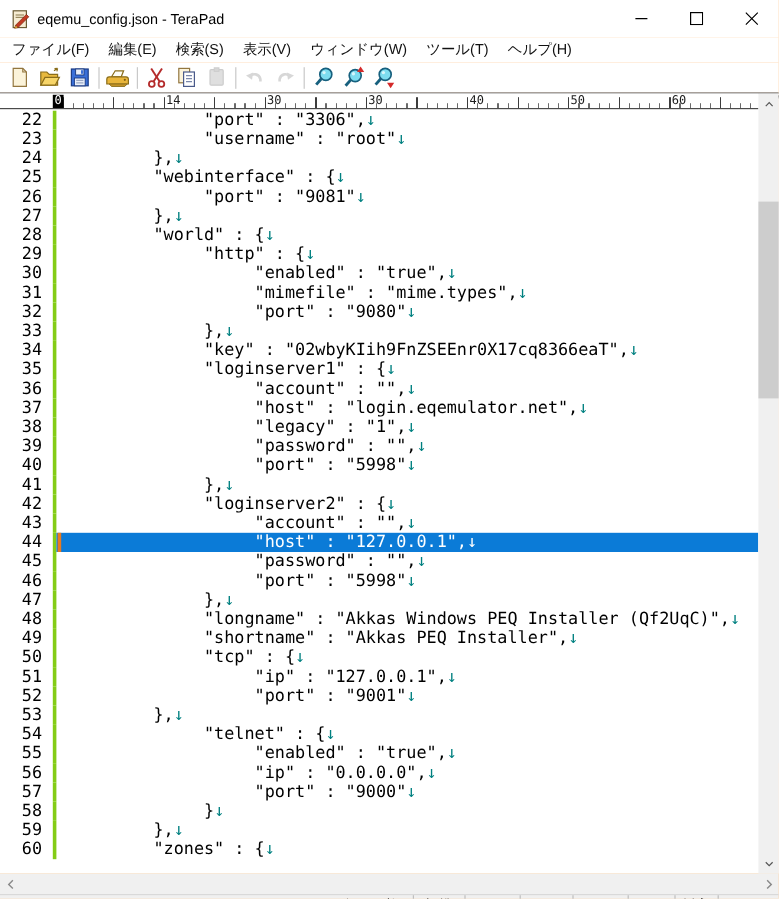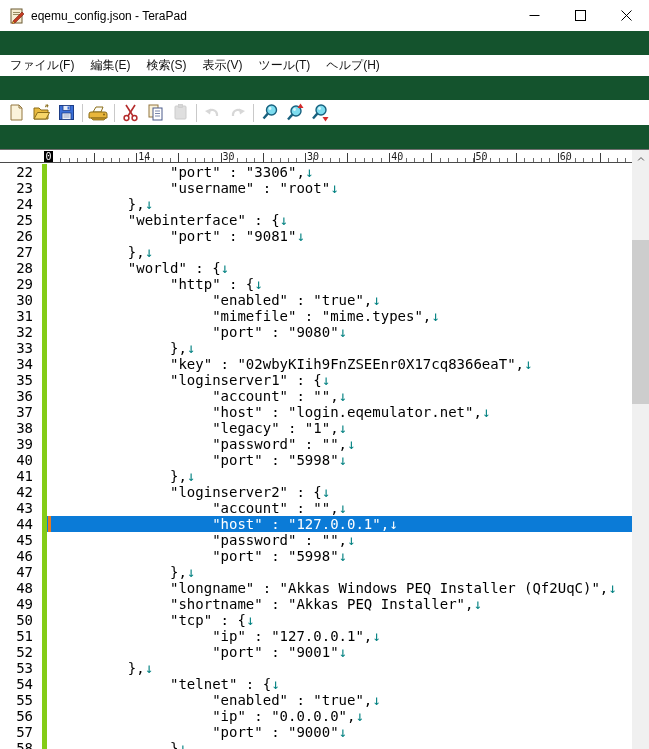--- a/index.html
+++ b/index.html
@@ -1,21 +1,21 @@
 <!DOCTYPE html>
 <html style="--sel: #0b7bd7; --caret: #e87a20; --crlf: #008080; --accent: #0f7ad2;"><head>
 <meta charset="utf-8">
 <style>
   :root{
     --sel:#0b7bd7; --caret:#e87a20; --crlf:#008080; --accent:#0f7ad2;
   }
   *{box-sizing:border-box; margin:0; padding:0;}
   html,body{width:649px; height:749px; overflow:hidden; background:#fff;
     font-family:"Liberation Sans","DejaVu Sans",sans-serif;}
-  .window{width:649px; height:749px; display:flex; flex-direction:column; background:#14532d;gap:24px;}
+  .window{width:649px; height:749px; display:flex; flex-direction:column; background:#fdba74;}
 
   
   .titlebar{height:31px; display:flex; align-items:center; background:#fff; flex:0 0 auto;}
   .titlebar .appicon{width:16px; height:16px; margin:0 6px 0 9px;}
   .titlebar .title{font-size:12px; color:#000;}
   .wincontrols{margin-left:auto; display:flex; height:100%;}
   .winbtn{width:46px; height:100%; display:flex; align-items:center; justify-content:center;}
   .winbtn svg{display:block;}
 
   
@@ -38,21 +38,21 @@
     background-size:100% 9px,100% 4px;
     background-position:0 100%,0 100%;
     background-repeat:repeat-x,repeat-x;}
   .ruler-label{position:absolute; top:0; font:10px/13px "DejaVu Sans Mono",monospace; color:#1c1c1c;}
   .ruler-zero{position:absolute; top:1px; left:44px; width:9px; height:11px; background:#000; color:#fff;
     font:10px/11px "DejaVu Sans Mono",monospace; text-align:center;}
 
   .rows{position:absolute; left:0; top:14px; right:17px; bottom:0; overflow:hidden;
     font:14px/16px "DejaVu Sans Mono",monospace; white-space:pre;}
   .row{display:flex; height:16px;}
-  .ln{flex:0 0 47px; text-align:right; padding-right:9px; border-right:5px solid #84cc16; color:#000;}
+  .ln{flex:0 0 47px; text-align:right; padding-right:9px; border-right:3px solid #84cc16; color:#000;}
   .code{flex:1 1 auto; position:relative; padding-left:5px; color:#000;}
   .crlf{color:var(--crlf);}
   .row.sel .code{background:var(--sel); color:#fff;}
   .row.sel .crlf{color:#fff;}
   .caret{position:absolute; left:1px; top:0; bottom:0; width:3px; background:var(--caret);}
 
   
   .vscroll{position:absolute; top:0; right:0; width:17px; bottom:0; background:#f0f0f0;}
   .vscroll .arrow{position:absolute; left:0; width:17px; height:17px; display:flex; align-items:center; justify-content:center;}
   .vscroll .arrow.up{top:0;} .vscroll .arrow.down{bottom:0;}
@@ -101,20 +101,21 @@
           </svg>
       </div>
     </div>
   </div>
 
   <div class="menubar">
       <span class="menu-item">ファイル(F)</span>
       <span class="menu-item">編集(E)</span>
       <span class="menu-item">検索(S)</span>
       <span class="menu-item">表示(V)</span>
+      <span class="menu-item">ウィンドウ(W)</span>
       <span class="menu-item">ツール(T)</span>
       <span class="menu-item">ヘルプ(H)</span>
     </div>
 
   <div class="toolbar">
     <div class="tbtn">
       <svg width="19" height="19" viewBox="0 0 19 19">
         <path d="M4 2 h8 l3 3 v12 h-11 z" fill="#fbf3da" stroke="#93763f" stroke-width="1"></path>
         <path d="M12 2 v3 h3" fill="none" stroke="#93763f" stroke-width="1"></path>
       </svg>

